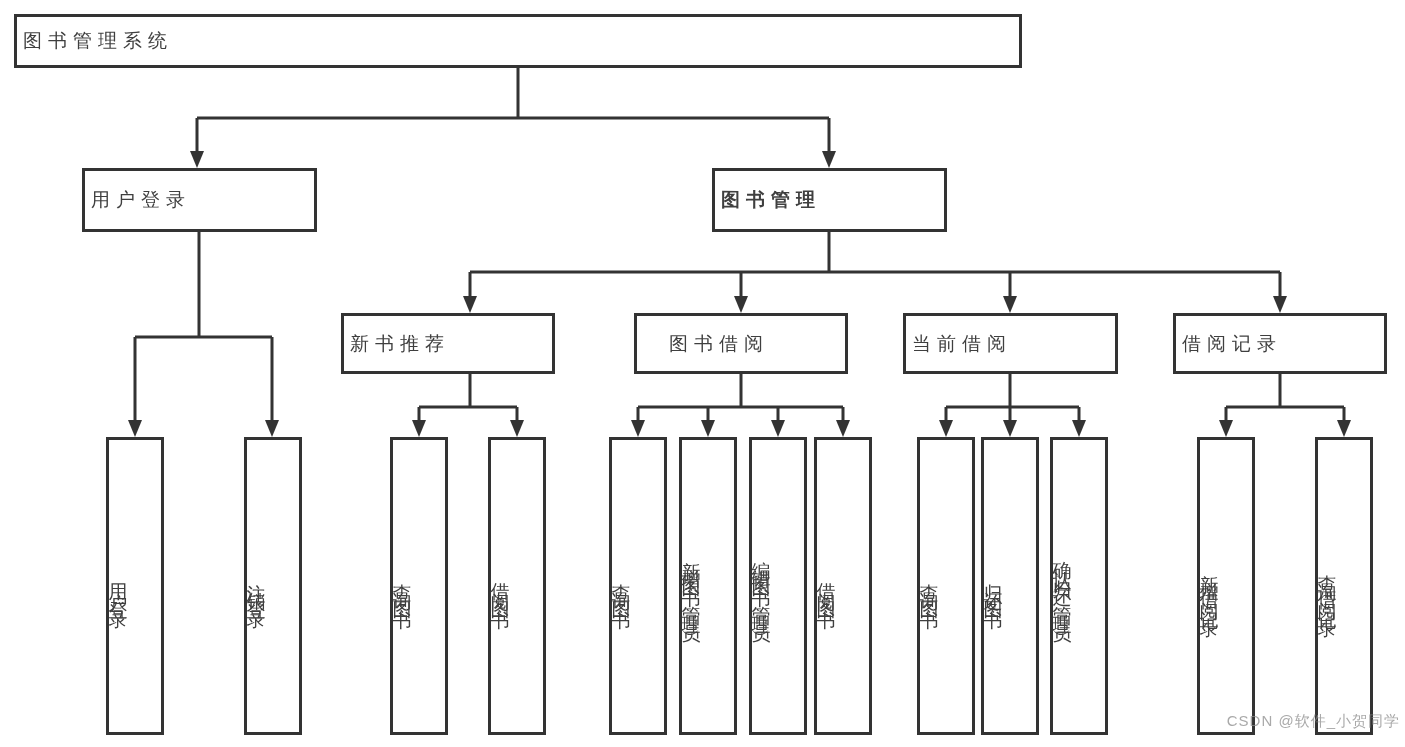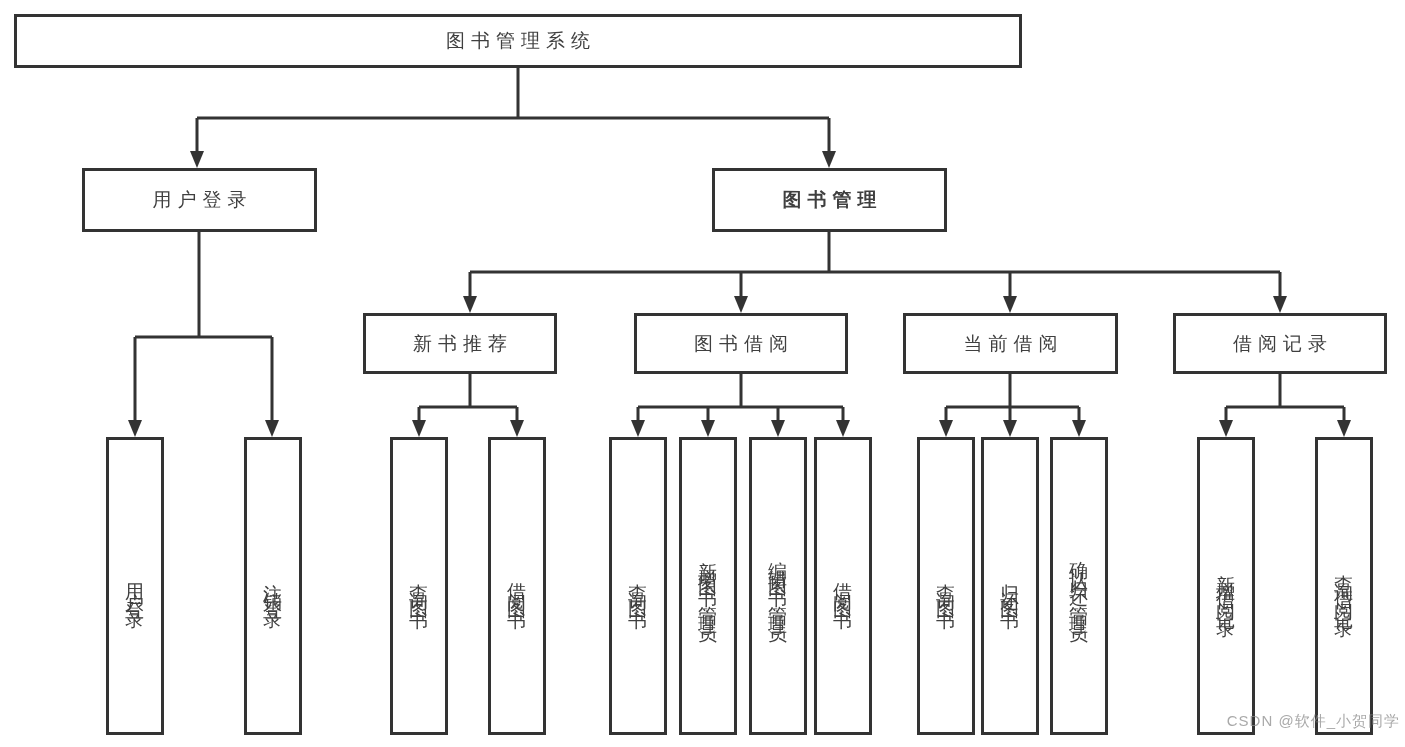--- a/index.html
+++ b/index.html
@@ -23,21 +23,20 @@
     height: 747px;
     pointer-events: none;
   }
   .box {
     position: absolute;
     box-sizing: border-box;
     background: #ffffff;
     border: 3px solid #333333;
     display: flex;
     align-items: center;
-    justify-content: center;
     color: #3f3f3f;
   }
   .h-label {
     font-size: 19px;
     letter-spacing: 6px;
     text-indent: 6px;
     white-space: nowrap;
   }
   .v-label {
     writing-mode: vertical-rl;
@@ -106,24 +105,24 @@
     <span class="h-label">图书管理系统</span>
   </div>
 
   <div class="box" style="left:82px; top:168px; width:235px; height:64px;">
     <span class="h-label">用户登录</span>
   </div>
   <div class="box" style="left:712px; top:168px; width:235px; height:64px;font-weight:bold;">
     <span class="h-label">图书管理</span>
   </div>
 
-  <div class="box" style="left:363px; top:313px; width:194px; height:61px;">
+  <div class="box" style="left:341px; top:313px; width:214px; height:61px;">
     <span class="h-label">新书推荐</span>
   </div>
-  <div class="box" style="left:634px; top:313px; width:214px; height:61px;">
+  <div class="box" style="left:634px; top:313px; width:214px; height:61px;padding-left:26px;">
     <span class="h-label">图书借阅</span>
   </div>
   <div class="box" style="left:903px; top:313px; width:215px; height:61px;">
     <span class="h-label">当前借阅</span>
   </div>
   <div class="box" style="left:1173px; top:313px; width:214px; height:61px;">
     <span class="h-label">借阅记录</span>
   </div>
 
   <div class="box" style="left:106px; top:437px; width:58px; height:298px;">

